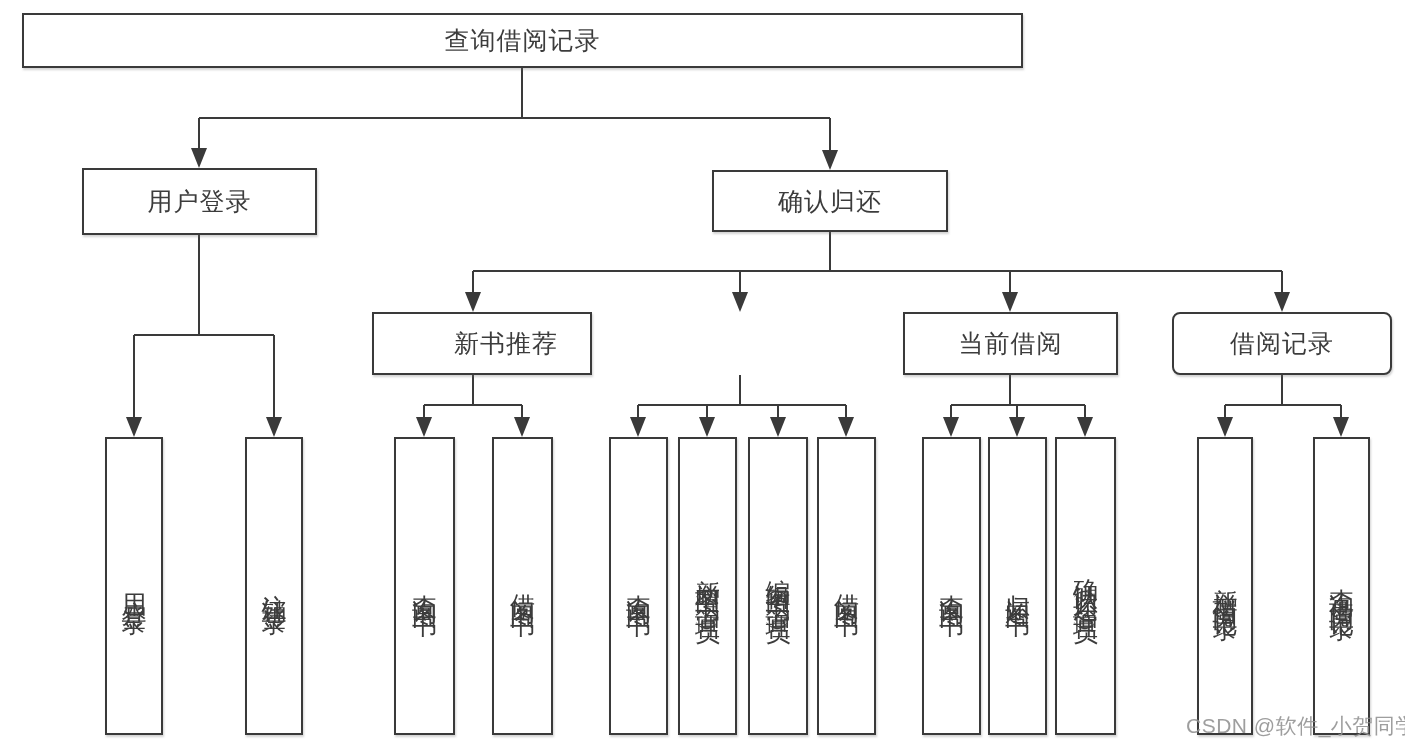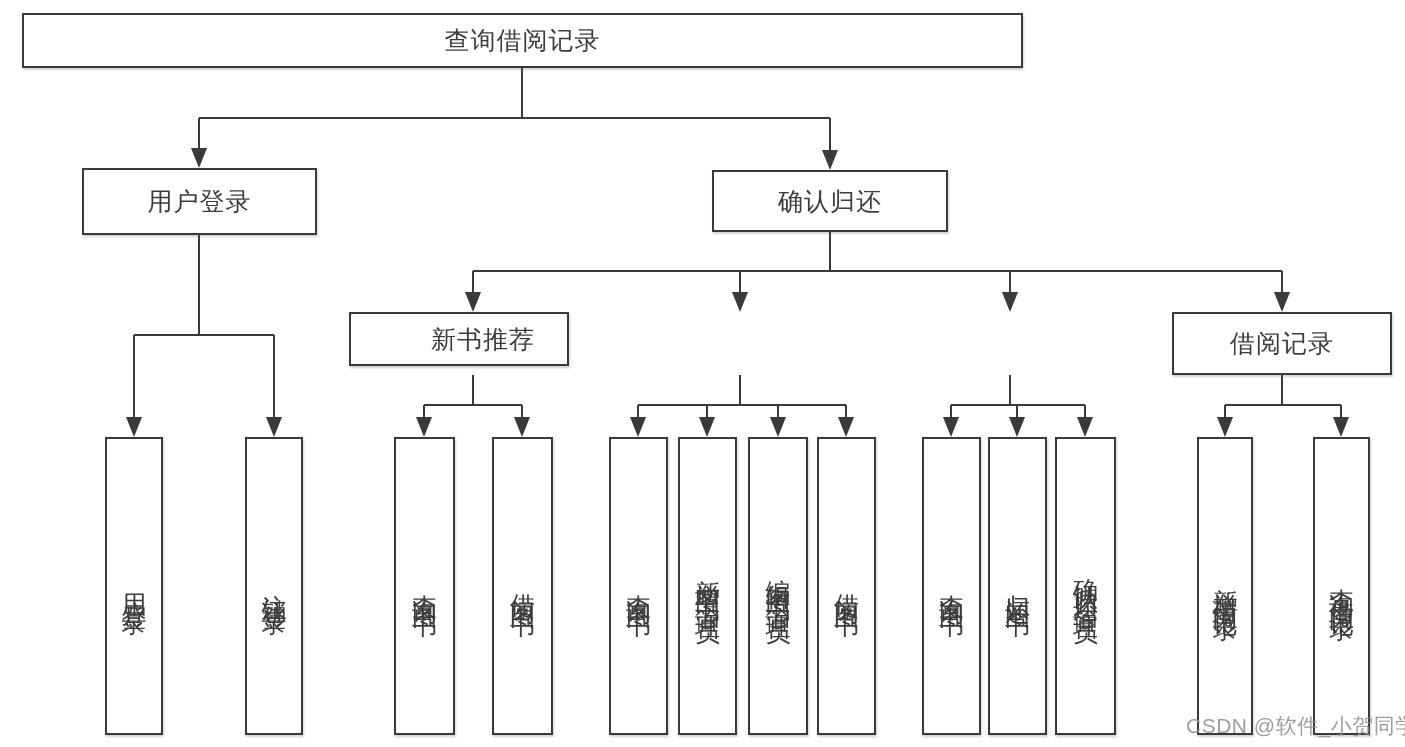--- a/index.html
+++ b/index.html
@@ -79,24 +79,27 @@
     <span>查询借阅记录</span>
   </div>
 
   <div class="node hbox" style="left:82px;top:168px;width:235px;height:67px;">
     <span>用户登录</span>
   </div>
   <div class="node hbox" style="left:712px;top:170px;width:236px;height:62px;">
     <span>确认归还</span>
   </div>
 
-  <div class="node hbox" style="left:349px;top:312px;width:220px;height:54px;padding-left:48px;">
+  <div class="node hbox" style="left:372px;top:312px;width:220px;height:63px;padding-left:48px;">
     <span>新书推荐</span>
   </div>
-  <div class="node hbox" style="left:1172px;top:312px;width:220px;height:63px;">
+  <div class="node hbox" style="left:903px;top:312px;width:215px;height:63px;">
+    <span>当前借阅</span>
+  </div>
+  <div class="node hbox" style="left:1172px;top:312px;width:220px;height:63px;border-radius:8px;">
     <span>借阅记录</span>
   </div>
 
   <div class="node vbox" style="left:105px;top:437px;width:58px;height:298px;">
     <span class="vtext">用户登录</span>
   </div>
   <div class="node vbox" style="left:245px;top:437px;width:58px;height:298px;">
     <span class="vtext">注销登录</span>
   </div>
 

